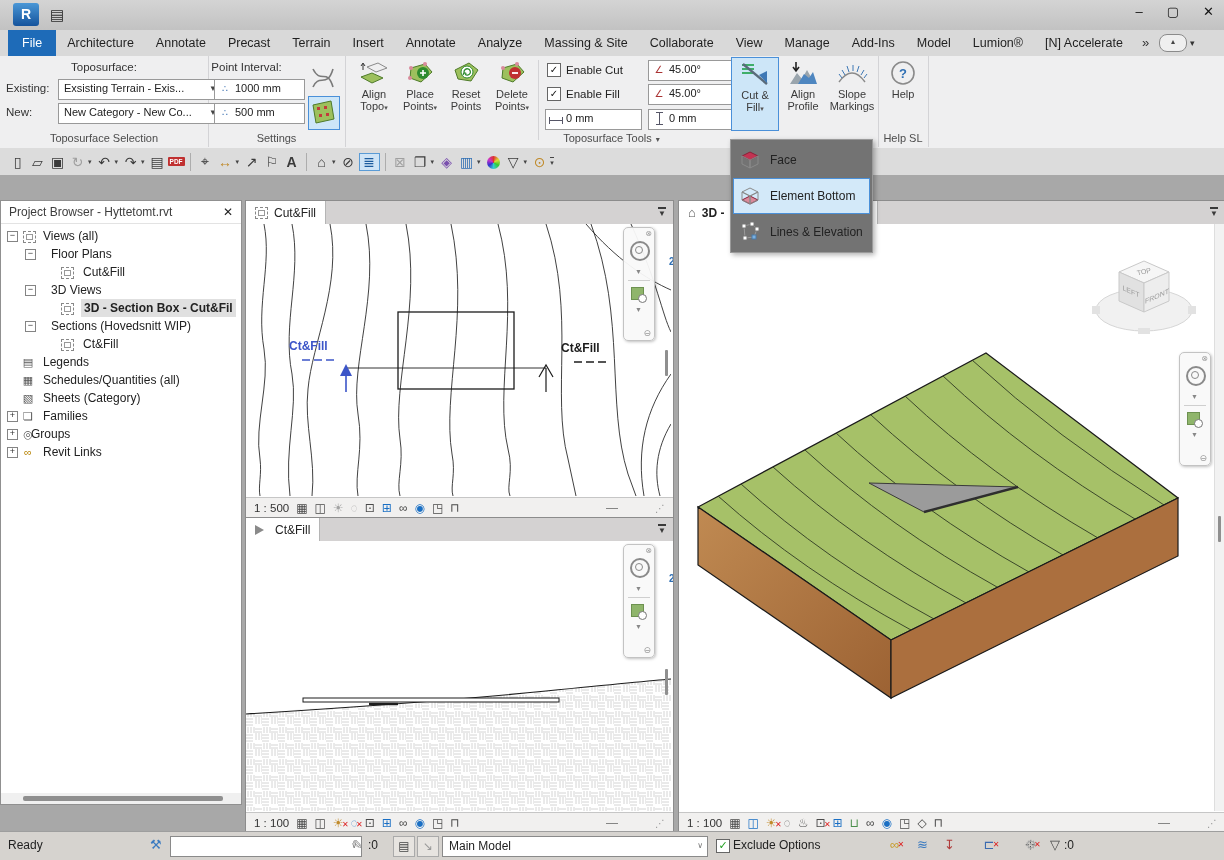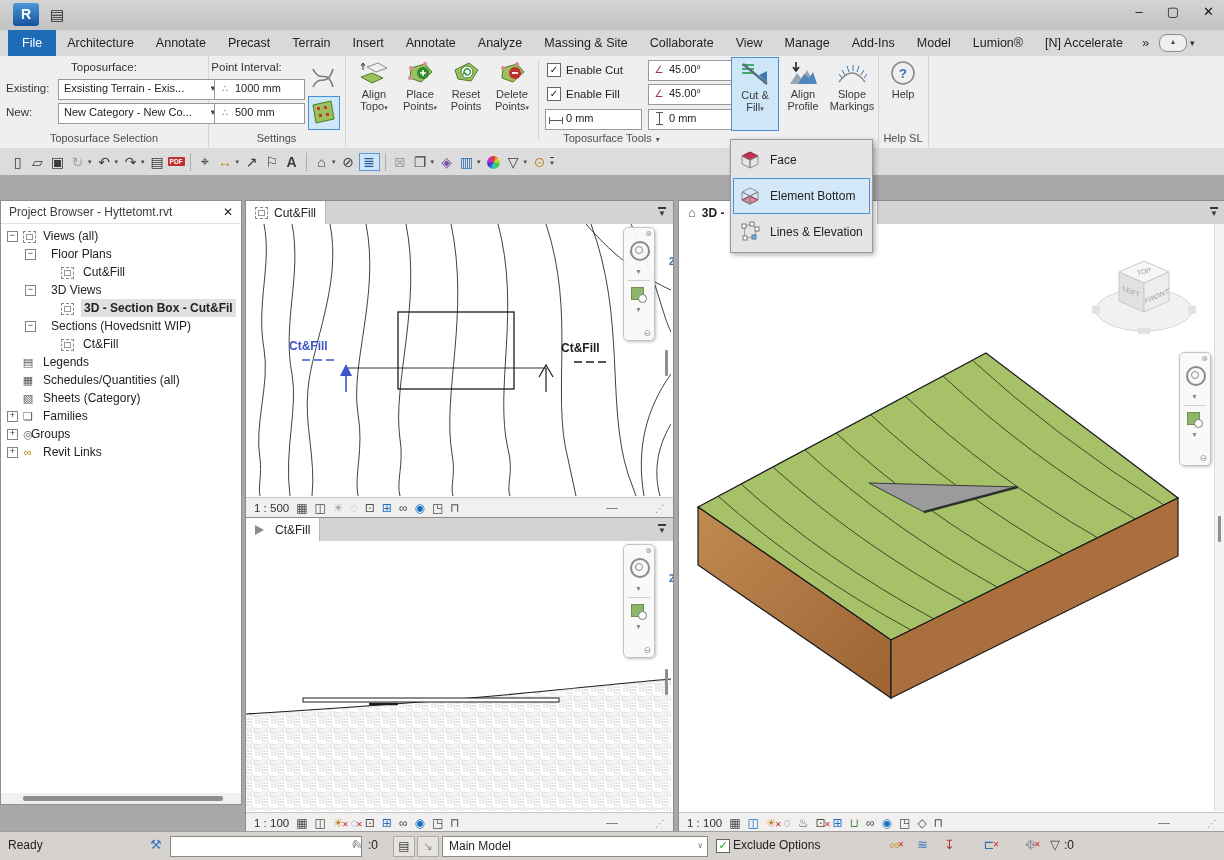--- a/index.html
+++ b/index.html
@@ -99,21 +99,21 @@
   .nb-wheel{position:absolute;left:6px;top:13px;width:16px;height:16px;border:2px solid #8a8a8a;border-radius:50%;}
   .nb-wheel::after{content:"";position:absolute;left:3px;top:3px;width:6px;height:6px;border:1.5px solid #8a8a8a;border-radius:50%;}
   .nb-2d{position:absolute;left:17px;top:28px;font-size:10px;color:#2f6fb4;font-weight:bold;padding-left:28px;}
   .nb-dd1{position:absolute;left:11px;top:40px;font-size:7px;color:#888;}
   .nb-div{position:absolute;left:4px;right:4px;top:52px;border-top:1px solid #cfcfcf;}
   .nb-zoom{position:absolute;left:7px;top:59px;width:11px;height:11px;background:#8fb56b;border:1px solid #6d9150;}
   .nb-zoom::after{content:"";position:absolute;left:6px;top:6px;width:7px;height:7px;border:1.5px solid #777;border-radius:50%;background:#fff;}
   .nb-dd2{position:absolute;left:11px;top:78px;font-size:7px;color:#888;}
   .nb-min{position:absolute;right:3px;bottom:2px;font-size:9px;color:#9a9a9a;}
   
-  .menu{position:absolute;left:730px;top:139px;width:137px;background:#e5e5e5;border:1px solid #9a9a9a;
+  .menu{position:absolute;left:730px;top:139px;width:137px;background:#737373;border:1px solid #9a9a9a;
         box-shadow:2px 2px 5px rgba(0,0,0,.3);z-index:60;padding:2px;}
   .mi{height:34px;display:flex;align-items:center;gap:9px;padding:0 5px;font-size:12px;color:#222;border:1px solid transparent;}
   .mi.sel{background:#d3e9f9;border:1px solid #4a90d9;}
   
   .statusbar{position:absolute;left:0;bottom:0;width:100%;height:28px;background:#d6d3cf;border-top:1px solid #9e9e9e;font-size:12px;color:#222;}
   .sb{position:absolute;top:0;line-height:27px;}
   .sbi{position:absolute;top:5px;font-size:13px;line-height:16px;color:#555;}
   .sb-combo{position:absolute;top:4px;height:19px;background:#fff;border:1px solid #8a8a8a;line-height:18px;padding:0 16px 0 6px;}
   .sb-combo .caret{position:absolute;right:4px;top:0;font-size:8px;color:#777;line-height:18px;}
   .sb-btn{position:absolute;top:4px;width:20px;height:19px;border:1px solid #aaa;background:#e7e4e0;text-align:center;line-height:18px;font-size:12px;color:#444;}

